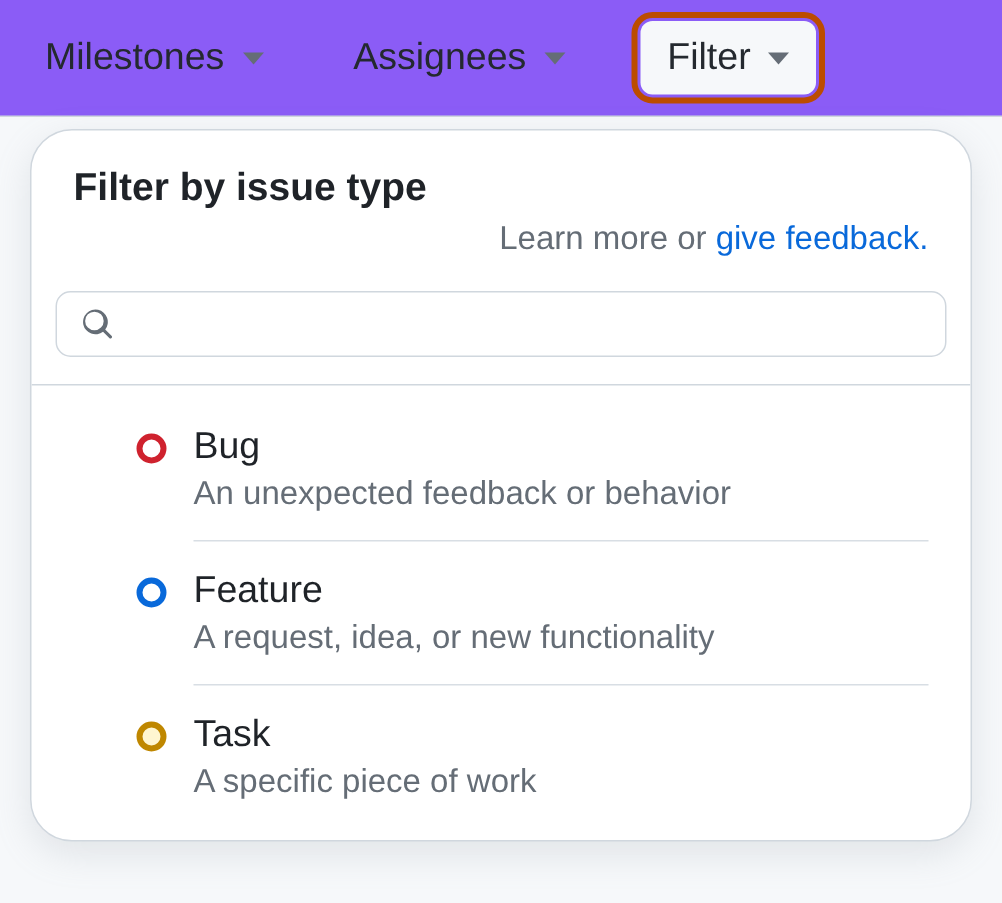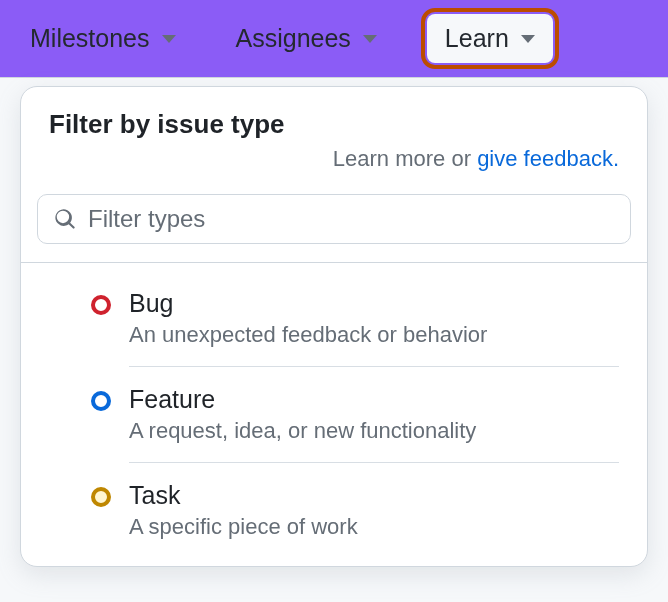--- a/index.html
+++ b/index.html
@@ -44,21 +44,21 @@
       border-top: 8px solid #656d76;
       display: inline-block;
     }
     .popover {
       position: absolute;
       left: 20px;
       right: 20px;
       top: 86px;
       background: #ffffff;
       border: 1px solid #d0d7de;
-      border-radius: 17px;
+      border-radius: 28px;
       box-shadow: 0 8px 24px rgba(140,149,159,0.2);
       overflow: hidden;
     }
     .popover-header {
       padding: 22px 28px 10px 28px;
     }
     .popover-title {
       font-size: 26px;
       font-weight: 600;
       color: #1f2328;
@@ -133,38 +133,37 @@
 <div class="filter-bar">
   <div class="filter-pill">
     <span>Milestones</span>
     <span class="chev"></span>
   </div>
   <div class="filter-pill">
     <span>Assignees</span>
     <span class="chev"></span>
   </div>
   <div class="filter-pill active">
-    <span>Learn</span>
+    <span>Filter</span>
     <span class="chev"></span>
   </div>
 </div>
 
 <div class="popover">
   <div class="popover-header">
     <div class="popover-title">Filter by issue type</div>
     <div class="popover-sub">
       <span>Learn more or </span><a href="#">give feedback.</a>
     </div>
   </div>
   <div class="search-wrap">
     <div class="search-box">
       <svg class="mag-icon" viewBox="0 0 16 16" fill="#656d76">
         <path d="M10.68 11.74a6 6 0 1 1 1.06-1.06l3.04 3.04a.75.75 0 1 1-1.06 1.06l-3.04-3.04ZM11 6.5A4.5 4.5 0 1 0 2 6.5a4.5 4.5 0 0 0 9 0Z"></path>
       </svg>
-      <input type="text" placeholder="Filter types" style="">
     </div>
   </div>
   <div class="list">
     <div class="list-item">
       <span class="ring red"></span>
       <div class="item-body">
         <div class="item-title">Bug</div>
         <div class="item-desc">An unexpected feedback or behavior</div>
       </div>
     </div>

